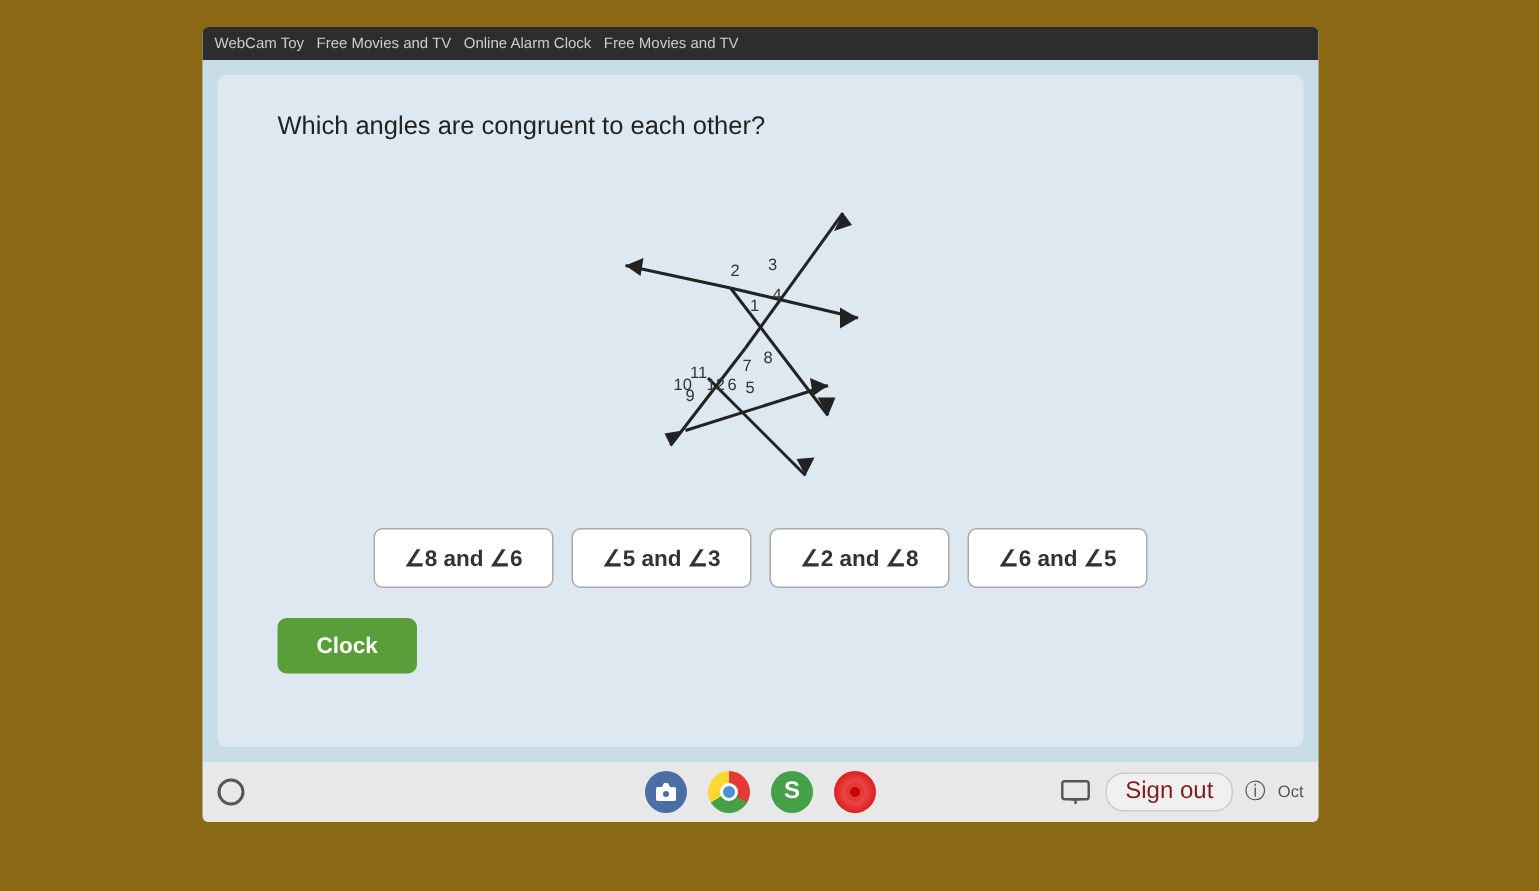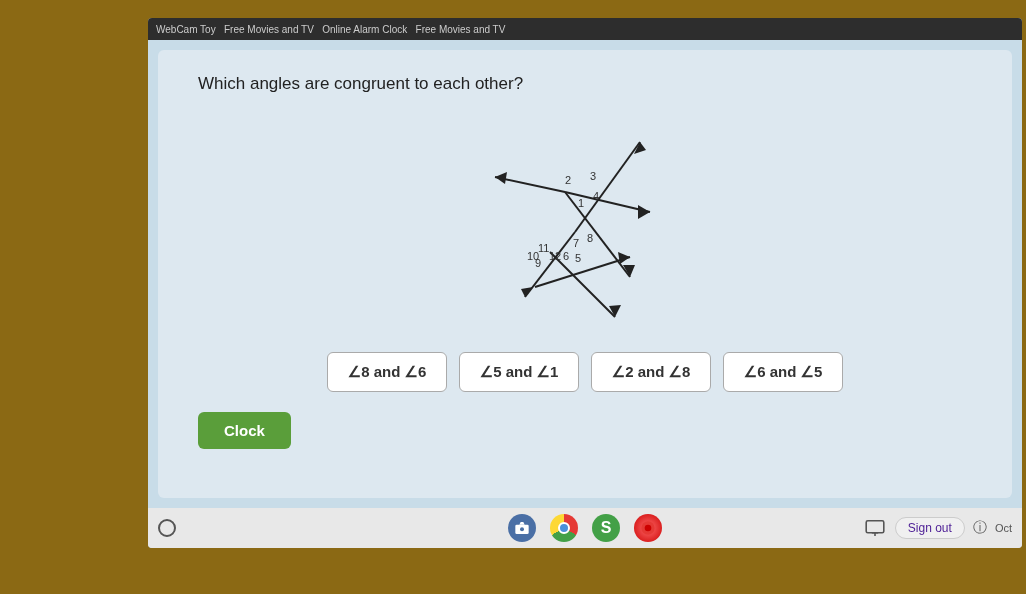--- a/index.html
+++ b/index.html
@@ -9,22 +9,22 @@
       height: 594px;
       background: #8B6914;
       font-family: Arial, sans-serif;
       overflow: hidden;
       position: relative;
     }
 
     .laptop-screen {
       position: absolute;
       top: 18px;
-      left: 148px;
-      width: 874px;
+      left: 135px;
+      width: 744px;
       height: 530px;
       background: #b8cfe8;
       border-radius: 4px;
       overflow: hidden;
     }
 
     .taskbar {
       position: absolute;
       top: 0;
       left: 0;
@@ -181,23 +181,23 @@
     .taskbar-icon.blue { background: #4a90d9; color: #fff; }
     .taskbar-icon.multi { background: conic-gradient(#e53935 0deg 90deg, #43a047 90deg 180deg, #fdd835 180deg 270deg, #1e88e5 270deg 360deg); }
     .taskbar-icon.green-s { background: #43a047; color: #fff; font-weight: bold; }
     .taskbar-icon.red-circle { background: #e53935; color: #fff; }
 
     .sign-out-btn {
       background: #f0f0f0;
       border: 1px solid #ccc;
       border-radius: 12px;
       padding: 3px 12px;
-      font-size: 12px;
-      cursor: pointer;
-      color: #4c1d95;
+      font-size: 16px;
+      cursor: pointer;
+      color: #7f1d1d;
     }
 
     .taskbar-right-items {
       position: absolute;
       right: 10px;
       display: flex;
       align-items: center;
       gap: 8px;
     }
 
@@ -287,21 +287,21 @@
           <text x="60" y="155" font-size="11" fill="#333">9</text>
           <text x="74" y="148" font-size="11" fill="#333">12</text>
         </svg>
       </div>
 
       <div class="answer-choices">
         <button class="choice-btn">
           <span>∠8 and ∠6</span>
         </button>
         <button class="choice-btn">
-          <span>∠5 and ∠1</span>
+          <span>∠5 and ∠3</span>
         </button>
         <button class="choice-btn">
           <span>∠2 and ∠8</span>
         </button>
         <button class="choice-btn">
           <span>∠6 and ∠5</span>
         </button>
       </div>
 
       <div>

